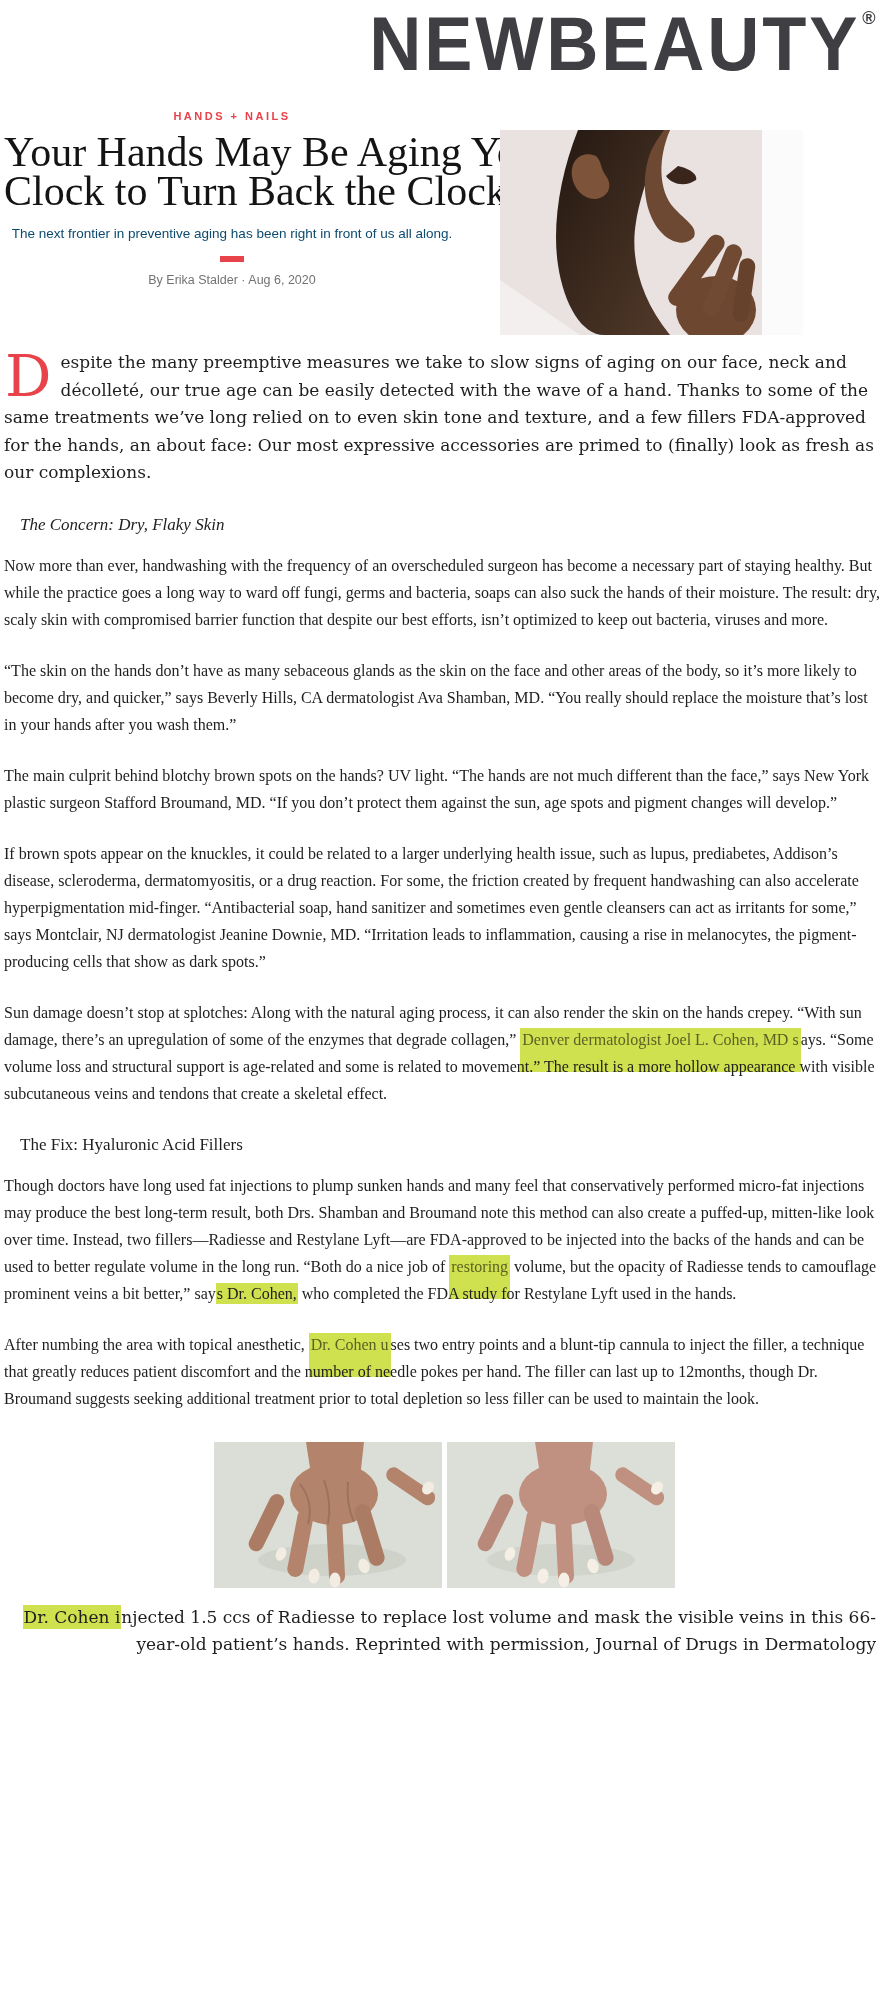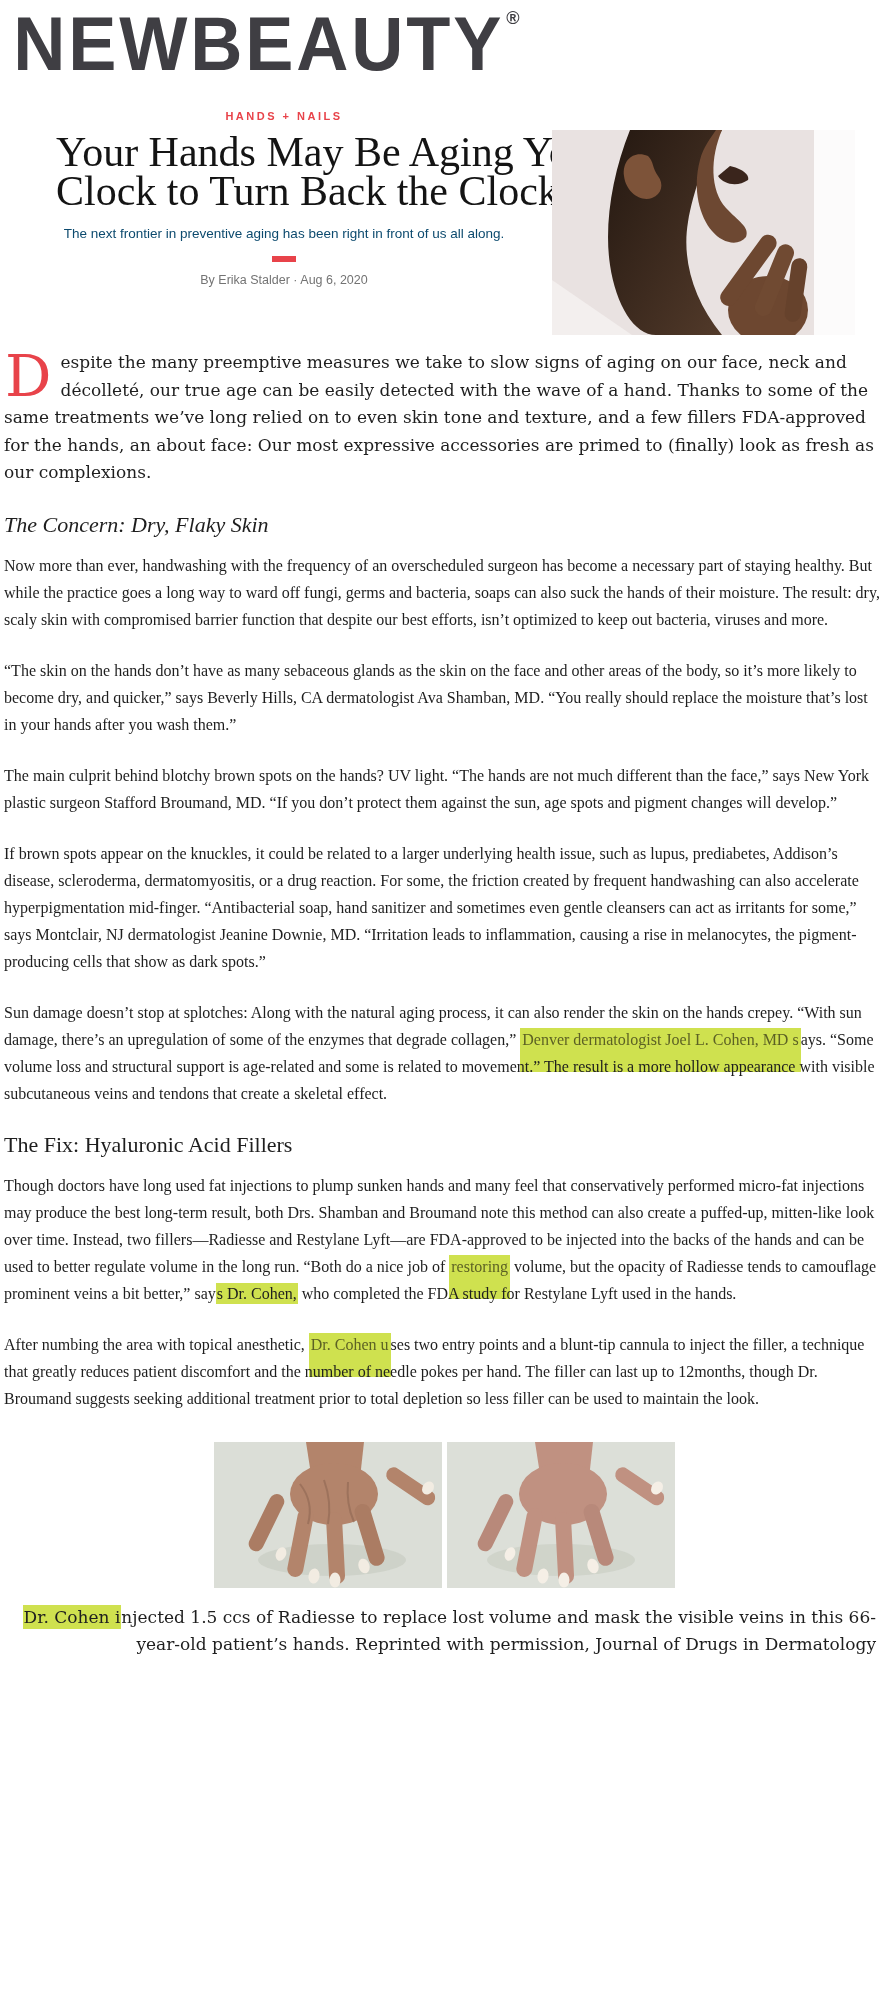--- a/index.html
+++ b/index.html
@@ -1,46 +1,46 @@
 <!DOCTYPE html>
 <html><head>
 <meta charset="utf-8">
 <style>
   * { box-sizing: border-box; margin: 0; padding: 0; }
   html, body { width: 889px; background: #fff; }
   body { height: 2000px; overflow: hidden; font-family: "Liberation Serif", serif; color: #1e1e1e; position: relative; }
 
   
-  .logo-wrap { text-align: left; padding-top: 6px; height: 88px; }
+  .logo-wrap { text-align: right; padding-top: 6px; height: 88px; }
   .logo { display: inline-block; font-family: "Liberation Sans", sans-serif; font-weight: 700;
           font-size: 76px; line-height: 1; letter-spacing: 3px; color: #3f3e43;
           transform: scaleX(.95); transform-origin: center; white-space: nowrap; }
   .logo .reg { font-size: 19px; letter-spacing: 0; vertical-align: 46px; margin-left: 2px; }
 
   
-  .header-row { display: flex; margin-top: 22px; padding-left: 20px; margin-left: 36px; }
+  .header-row { display: flex; margin-top: 22px; padding-left: 4px; }
   .header-left { width: 456px; text-align: center; }
   .category { font-family: "Liberation Sans", sans-serif; font-size: 11px; font-weight: 700;
               letter-spacing: 2.5px; color: #e8434a; }
   .title { margin-top: 11px; font-size: 42px; line-height: 39px; color: #141414; }
   .title div { white-space: nowrap; }
   .subtitle { margin-top: 13px; font-family: "Liberation Sans", sans-serif; font-size: 13.5px;
               line-height: 19px; color: #0c4a6e; }
   .red-dash { width: 24px; height: 6px; background: #e8434a; margin: 13px auto 0; }
   .byline { margin-top: 11px; font-family: "Liberation Sans", sans-serif; font-size: 12.5px; color: #737373; }
   .hero { margin-left: 40px; margin-top: 20px; width: 303px; height: 205px; }
   .hero svg { display: block; }
 
   
   .article { padding: 14px 5px 0 4px; }
   .para { font-size: 16px; line-height: 27px; margin-bottom: 24px; }
   .intro { font-family: "DejaVu Serif", serif; font-size: 17px; line-height: 27.5px; }
   .dropcap { float: left; font-family: "DejaVu Serif", serif; font-size: 58px; line-height: 45px;
              color: #e8434a; padding: 5px 9px 0 1px; }
-  .sec { font-size: 22px; line-height: 27px; font-weight: 400; margin: 12px 0 14px; }
+  .sec { font-size: 17px; line-height: 27px; font-weight: 400; margin: 12px 16px 14px; }
   .sec.italic { font-style: italic; }
 
   mark.hl { background: #cfe14f; color: inherit; padding: 2px 1px; }
   mark.hl-tall { padding: 3px 2px 24px; color: #5c6124; }
 
   
   .figure-row { display: flex; justify-content: center; gap: 5px; margin-top: 30px; }
   .shot { width: 228px; height: 146px; }
   .shot svg { display: block; }
 

